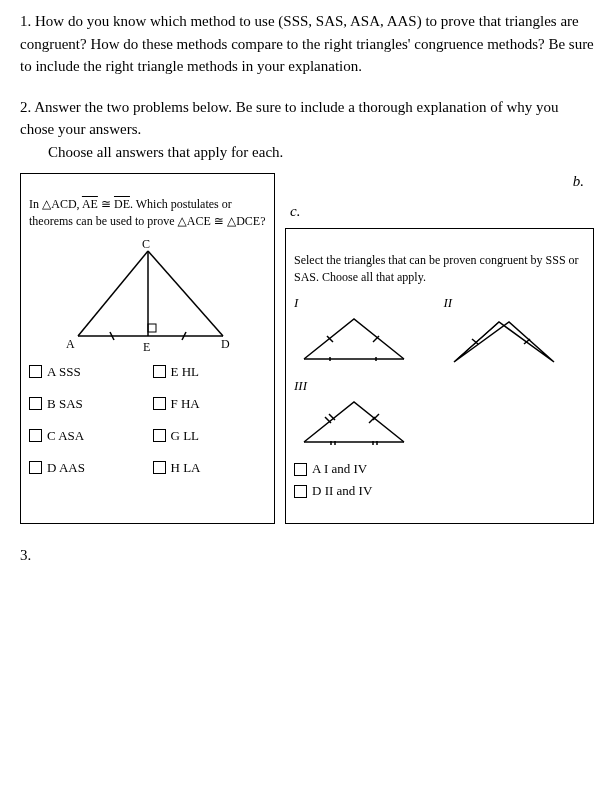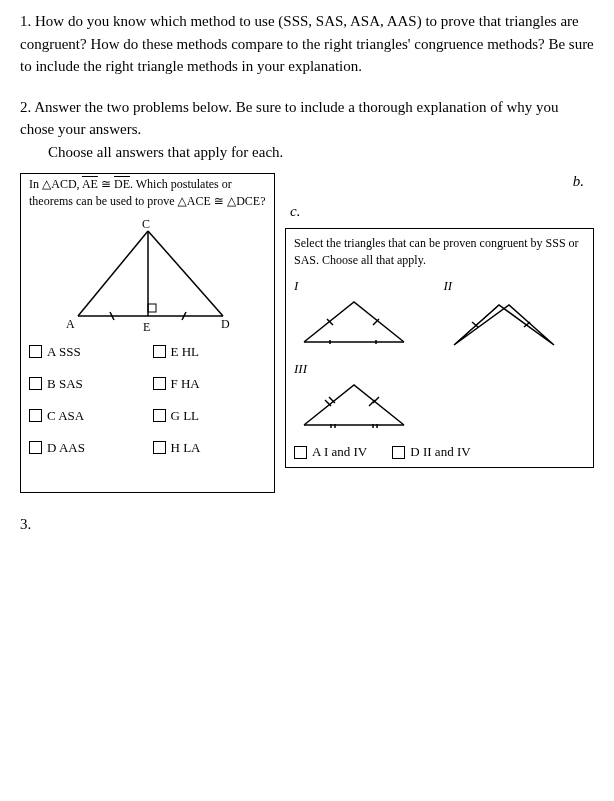--- a/index.html
+++ b/index.html
@@ -23,21 +23,21 @@
       margin-left: 28px;
     }
     .two-col {
       display: flex;
       flex-direction: row;
       gap: 10px;
       margin-top: 8px;
     }
     .box-left {
       border: 1px solid #000;
-      padding: 2px 8px;
+      padding: 22px 8px;
       width: 255px;
       min-height: 320px;
       flex-shrink: 0;
     }
     .box-header {
       font-size: 12px;
       margin-bottom: 6px;
       line-height: 1.4;
     }
     .overline {
@@ -80,21 +80,21 @@
     }
     .c-label {
       font-size: 15px;
       font-style: italic;
       position: absolute;
       top: 30px;
       left: 5px;
     }
     .select-box {
       border: 1px solid #000;
-      padding: 6px 8px;
+      padding: 23px 8px;
       margin-top: 55px;
       font-size: 12px;
       line-height: 1.4;
     }
     .triangle-grid {
       display: grid;
       grid-template-columns: 1fr 1fr;
       gap: 8px;
       margin: 8px 0;
     }
@@ -252,21 +252,21 @@
               <line x1="85" y1="17" x2="79" y2="23" stroke="#000" stroke-width="1.5"></line>
               <line x1="37" y1="48" x2="37" y2="44" stroke="#000" stroke-width="1.5"></line>
               <line x1="41" y1="48" x2="41" y2="44" stroke="#000" stroke-width="1.5"></line>
               <line x1="79" y1="48" x2="79" y2="44" stroke="#000" stroke-width="1.5"></line>
               <line x1="83" y1="48" x2="83" y2="44" stroke="#000" stroke-width="1.5"></line>
             </svg>
           </div>
 
         </div>
 
-        <div class="checkbox-options" style="grid-template-columns:1fr 1fr 1fr; gap:4px;font-family:Liberation Serif, serif;">
+        <div class="checkbox-options" style="grid-template-columns:1fr; gap:4px;font-family:Liberation Serif, serif;">
           <div class="checkbox-row">
             <span class="checkbox-box"></span>
             <span>A  I and IV</span>
           </div>
           <div class="checkbox-row">
             <span class="checkbox-box"></span>
             <span>D  II and IV</span>
           </div>
         </div>
       </div>

